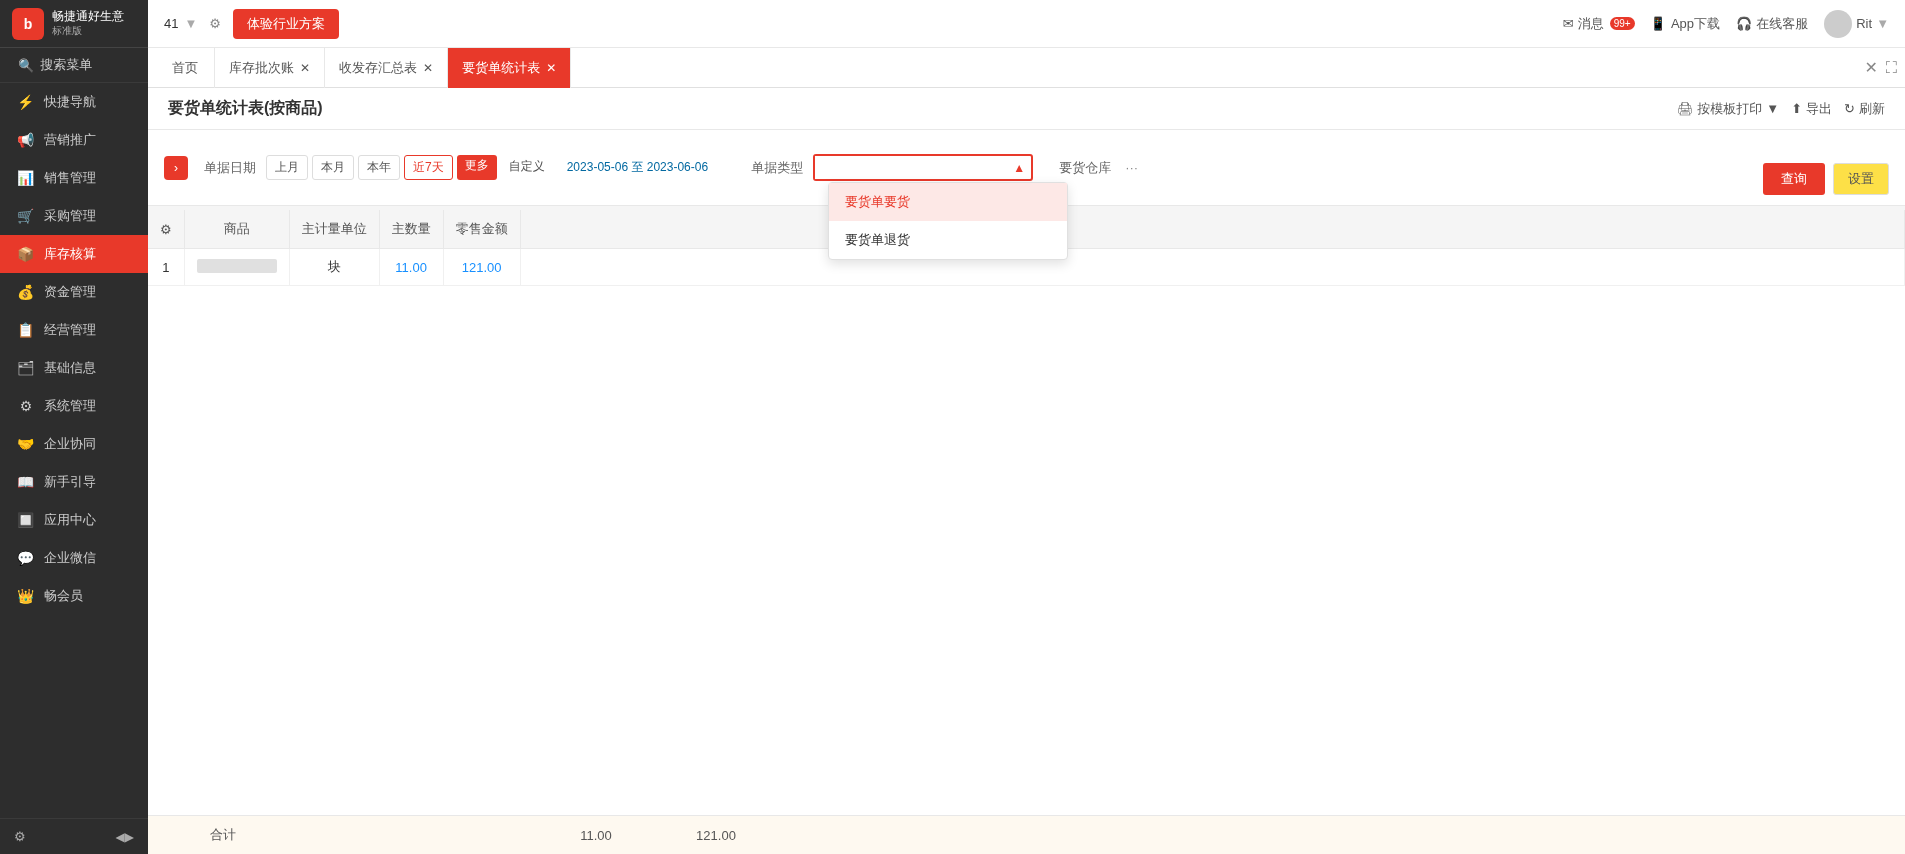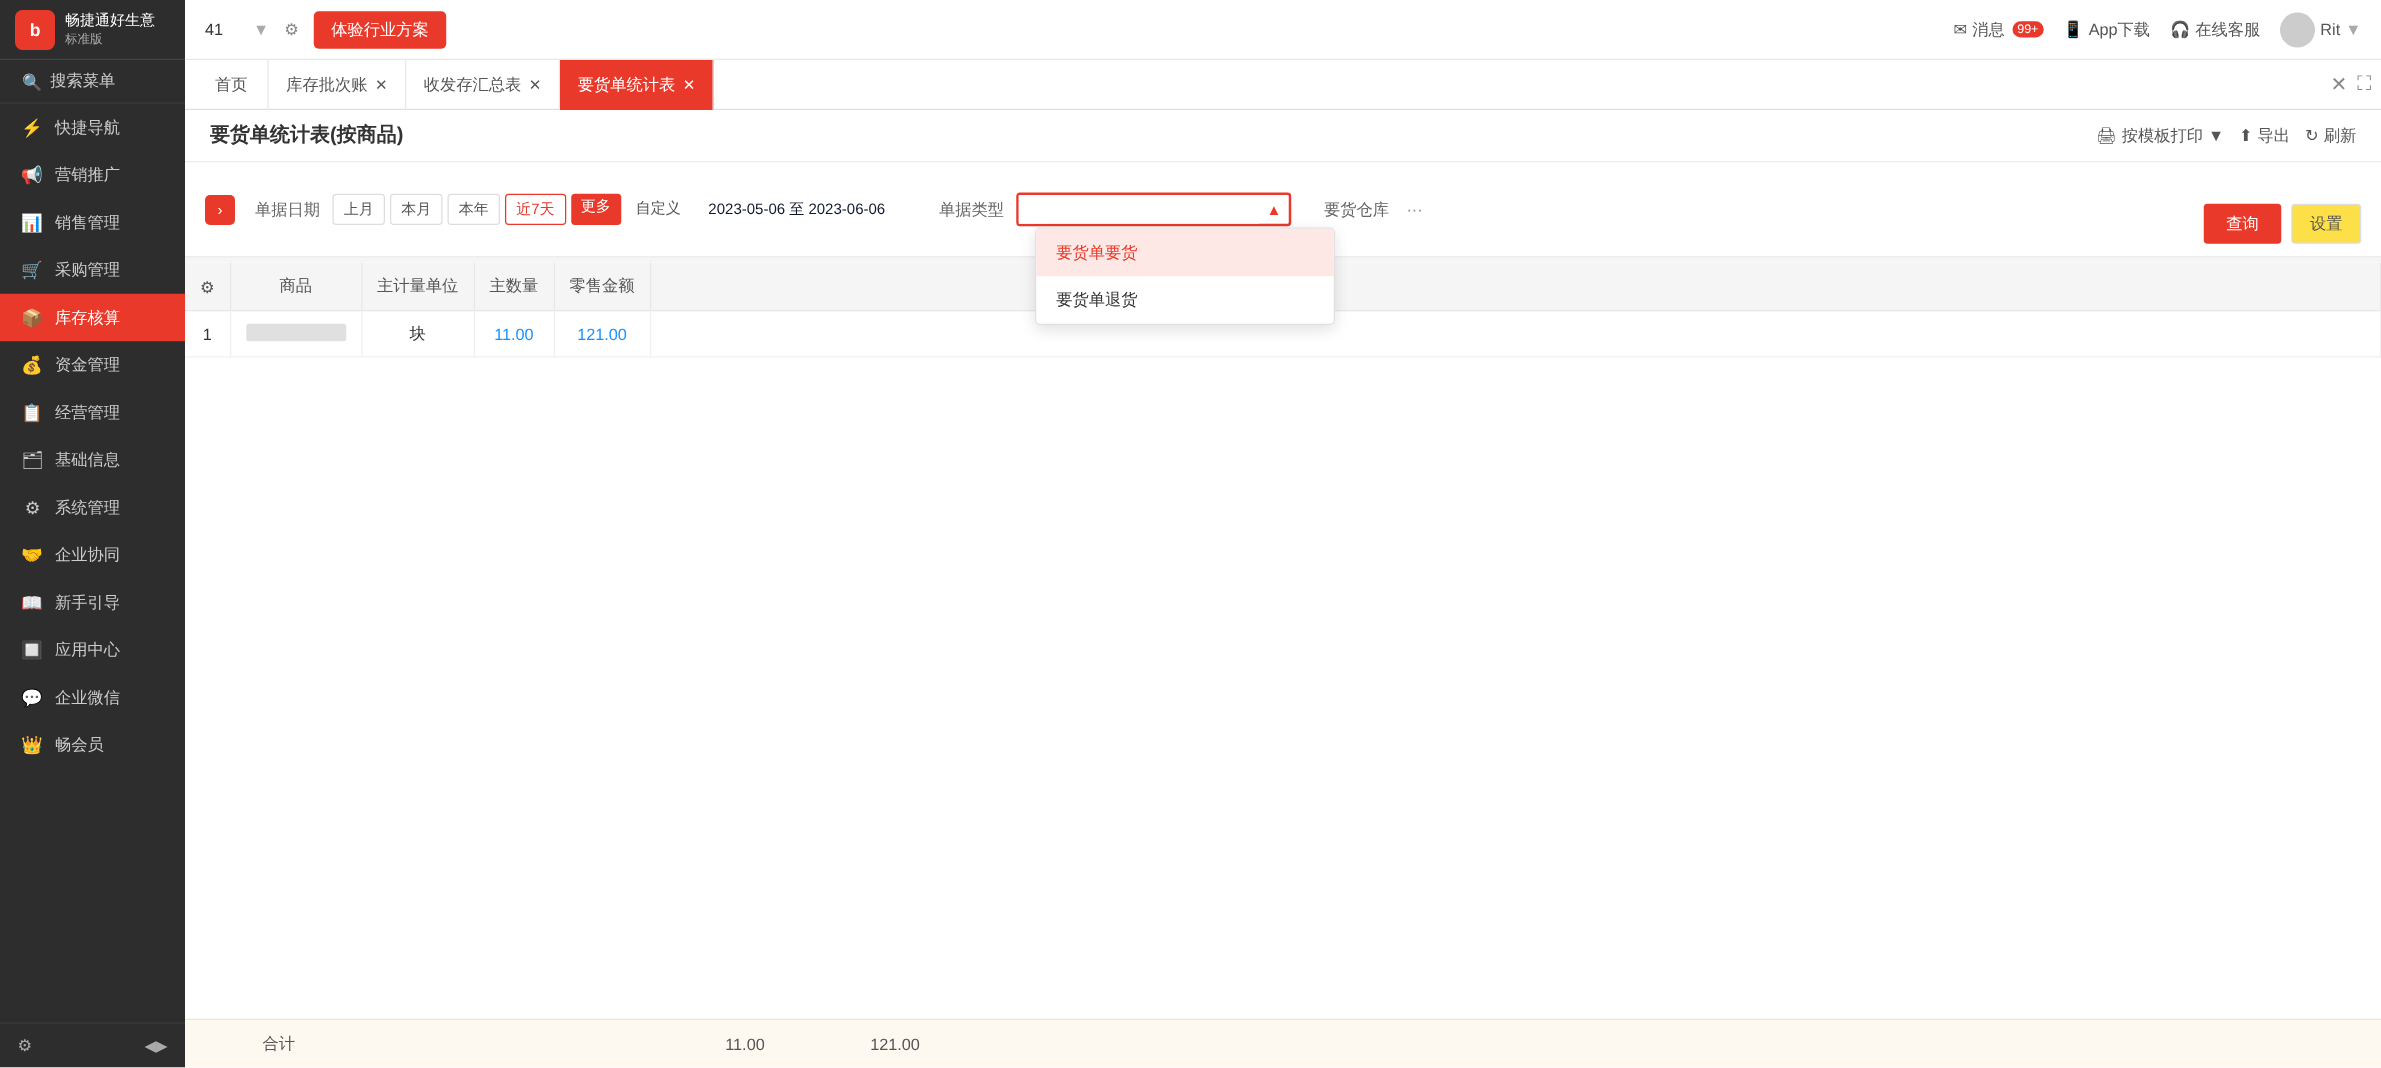--- a/index.html
+++ b/index.html
@@ -81,21 +81,21 @@
       background: #fff;
       height: 48px;
       display: flex;
       align-items: center;
       padding: 0 16px;
       border-bottom: 1px solid #e8e8e8;
       justify-content: space-between;
     }
     .topbar-left { display: flex; align-items: center; gap: 12px; }
     .topbar-store {
-      display: flex; align-items: center; gap: 24px;
+      display: flex; align-items: center; gap: 6px;
       font-size: 13px; color: #333;
     }
     .topbar-trial-btn {
       background: #e8392a; color: white;
       border: none; padding: 6px 14px; border-radius: 4px;
       cursor: pointer; font-size: 13px;
     }
     .topbar-right { display: flex; align-items: center; gap: 16px; color: #555; font-size: 13px; }
     .topbar-right-item { display: flex; align-items: center; gap: 4px; cursor: pointer; }
     .badge { background: #e8392a; color: white; font-size: 10px; padding: 1px 4px; border-radius: 8px; margin-left: 2px; }
@@ -174,21 +174,21 @@
     .date-quick-btns { display: flex; gap: 4px; }
     .date-btn {
       padding: 3px 8px; border: 1px solid #ddd; border-radius: 3px;
       cursor: pointer; font-size: 12px; color: #555; background: #fff;
     }
     .date-btn.active { border-color: #e8392a; color: #e8392a; }
     .date-btn-more {
       padding: 2px 8px; border-radius: 3px; background: #e8392a; color: white;
       font-size: 12px; cursor: pointer;
     }
-    .date-range-text { font-size: 12px; color: #0f172a; margin-left: 4px; }
+    .date-range-text { font-size: 12px; color: #0369a1; margin-left: 4px; }
     .filter-type-label { color: #666; font-size: 13px; margin-left: 33px; }
     .filter-type-input-wrap {
       position: relative;
       border: 2px solid #e8392a; border-radius: 3px;
       display: flex; align-items: center; width: 220px;
       background: white;
     }
     .filter-type-input {
       border: none; outline: none; padding: 4px 8px;
       font-size: 13px; flex: 1; min-width: 0;

